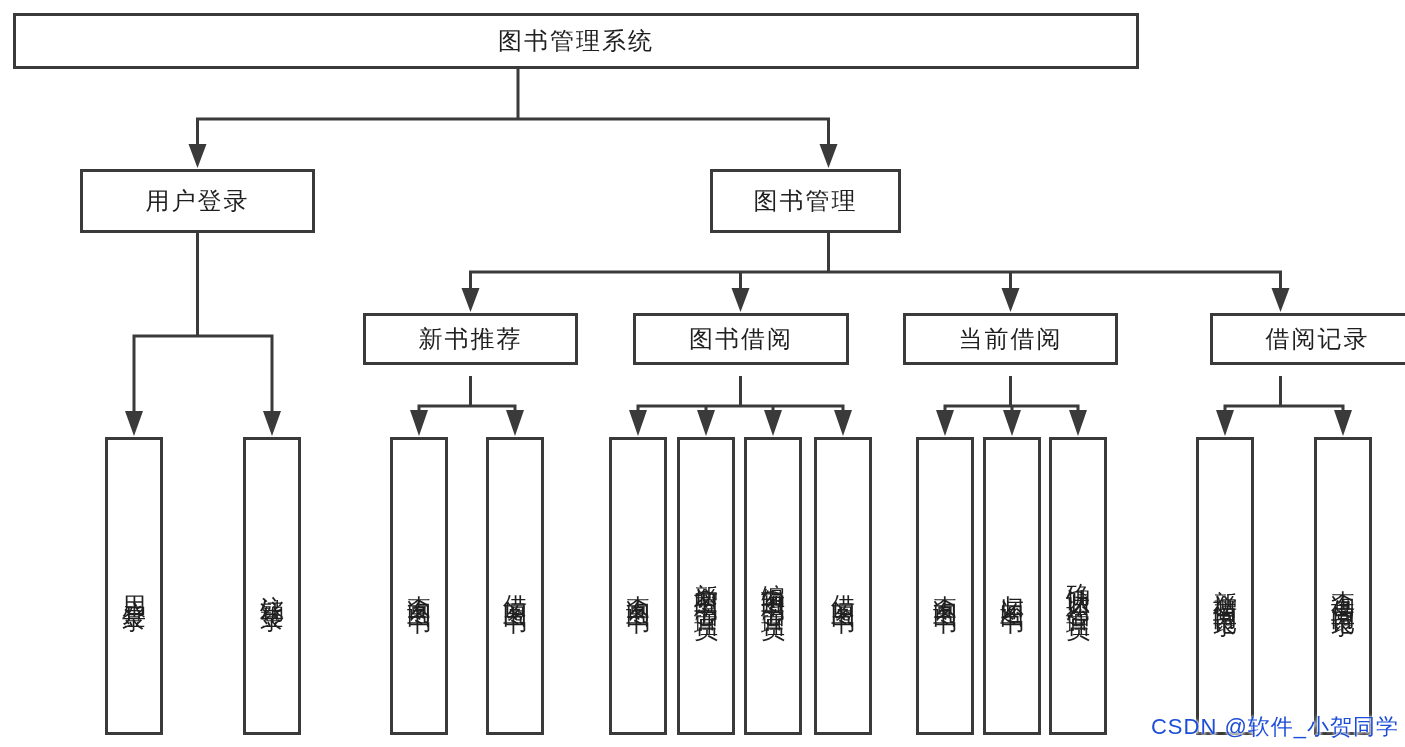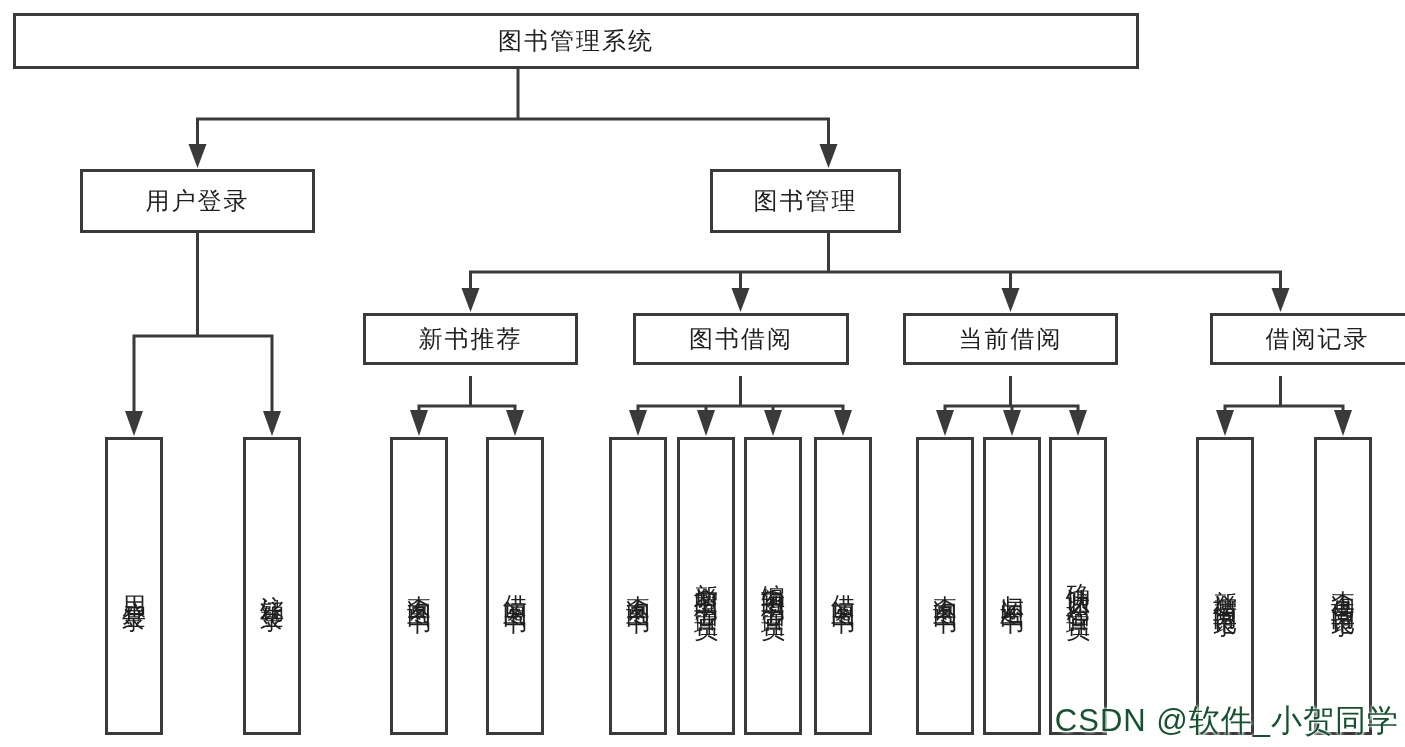--- a/index.html
+++ b/index.html
@@ -64,23 +64,23 @@
   .lf5  { left: 609px; }  .lf6  { left: 677px; }
   .lf7  { left: 744px; }  .lf8  { left: 814px; }
   .lf9  { left: 916px; }  .lf10 { left: 983px; }
   .lf11 { left: 1049px; }
   .lf12 { left: 1196px; } .lf13 { left: 1314px; }
   #watermark {
     position: absolute;
     right: 6px;
     bottom: 5px;
     z-index: 5;
-    font-size: 31px;
+    font-size: 22px;
     letter-spacing: 1px;
-    color: #14532d;
+    color: #1d4ed8;
     text-shadow: 0 0 4px #ffffff, 0 0 2px #ffffff, 1px 1px 3px #ffffff;
     white-space: nowrap;
   }
 </style>
 </head>
 <body>
 
 <div id="stage">
 
   <svg id="wires" viewBox="0 0 1405 747" xmlns="http://www.w3.org/2000/svg">

